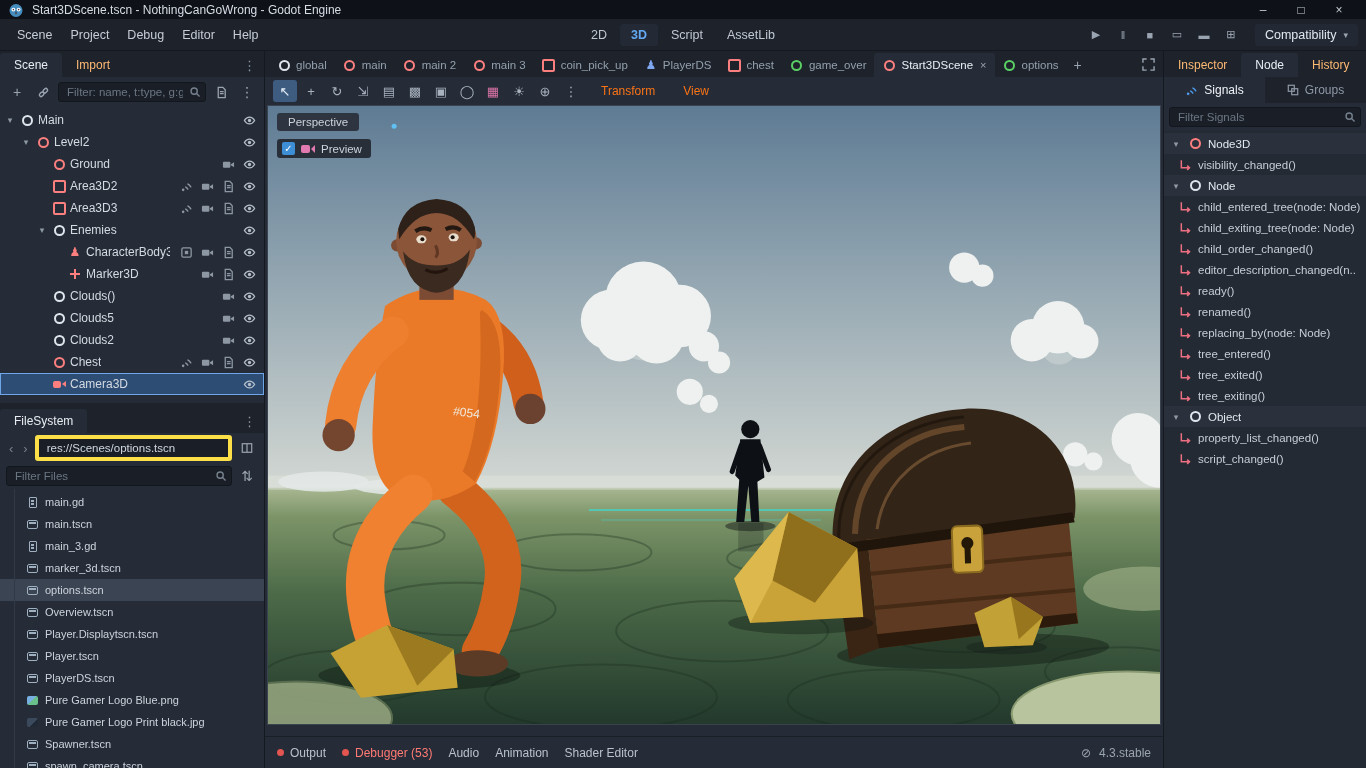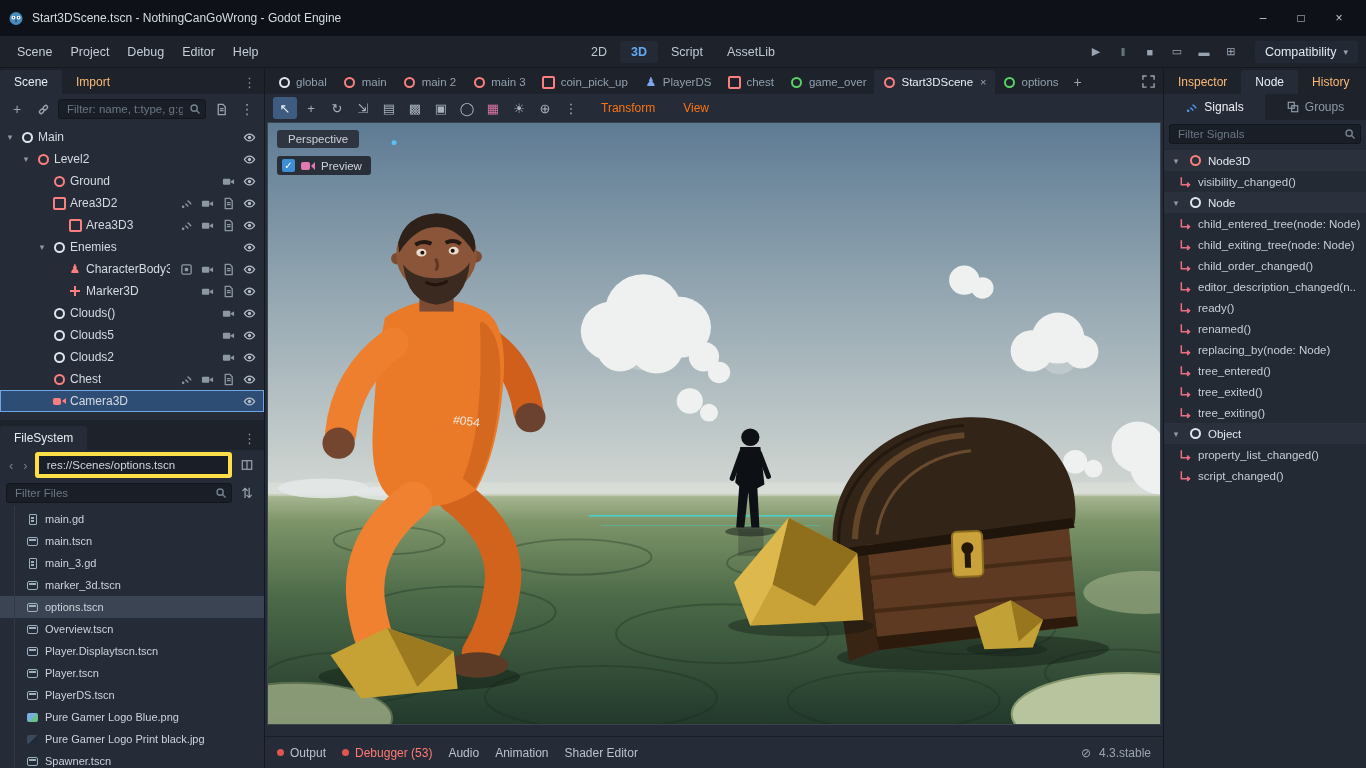--- a/index.html
+++ b/index.html
@@ -1,21 +1,21 @@
 <!DOCTYPE html>
 <html><head>
 <meta charset="utf-8">
 <style>
 *{margin:0;padding:0;box-sizing:border-box}
 html,body{width:1366px;height:768px;overflow:hidden;background:#10141b;
   font-family:"Liberation Sans",sans-serif;font-size:12px;color:#cfd6e0;-webkit-user-select:none;user-select:none}
 .app{width:1366px;height:768px;display:flex;flex-direction:column}
 
 
-.titlebar{height:36px;background:#0e1218;display:flex;align-items:center;padding:0 8px;gap:8px;flex:none}
+.titlebar{height:19px;background:#0e1218;display:flex;align-items:center;padding:0 8px;gap:8px;flex:none}
 .titlebar .title{color:#d6dce4;font-size:12px}
 .winbtns{margin-left:auto;display:flex}
 .winbtn{width:38px;height:24px;display:flex;align-items:center;justify-content:center;color:#c2c9d2;font-size:12px}
 
 
 .menubar{height:32px;background:#1d222b;border-bottom:1px solid #14181f;display:flex;align-items:center;padding:0 8px;position:relative;flex:none}
 .menu-item{padding:5px 9px;color:#c6cdd6;font-size:12.5px;border-radius:3px}
 .workspaces{position:absolute;left:50%;transform:translateX(-50%);display:flex;gap:2px;align-items:center}
 .ws{padding:4px 11px;color:#c0c8d2;display:flex;gap:5px;align-items:center;border-radius:3px;font-size:12.5px}
 .ws.active{color:#63a9f2;font-weight:bold;background:#232a35}
@@ -293,21 +293,21 @@
                   <path d="M5.3 6h4M5.3 8.2h4" stroke-width="1.2"></path>
                 </svg>
               </span>
               <span class="tbtn eye">
                 <svg viewBox="0 0 14 14">
                   <path d="M1.5 7S3.6 3.4 7 3.4 12.5 7 12.5 7 10.4 10.6 7 10.6 1.5 7 1.5 7z" fill="none" stroke="currentColor" stroke-width="1.4"></path>
                   <circle cx="7" cy="7" r="1.8" fill="currentColor"></circle>
                 </svg>
               </span>
             </div>
-            <div class="trow" style="padding-left: 36px; margin-left: 16px;">
+            <div class="trow" style="padding-left: 36px;">
               <span class="chev"></span>
               <span class="nic area-salmon"></span>
               <span class="tlabel">Area3D3</span>
               <span class="spacer"></span>
               <span class="tbtn">
                 <svg viewBox="0 0 14 14" fill="none" stroke="currentColor" stroke-width="1.5" stroke-linecap="round">
                   <circle cx="3.4" cy="10.6" r="1.4" fill="currentColor" stroke="none"></circle>
                   <path d="M6.2 7.6a5 5 0 0 1 2.2 2.2M8.6 4.4a8 8 0 0 1 3 3"></path>
                 </svg>
               </span>

